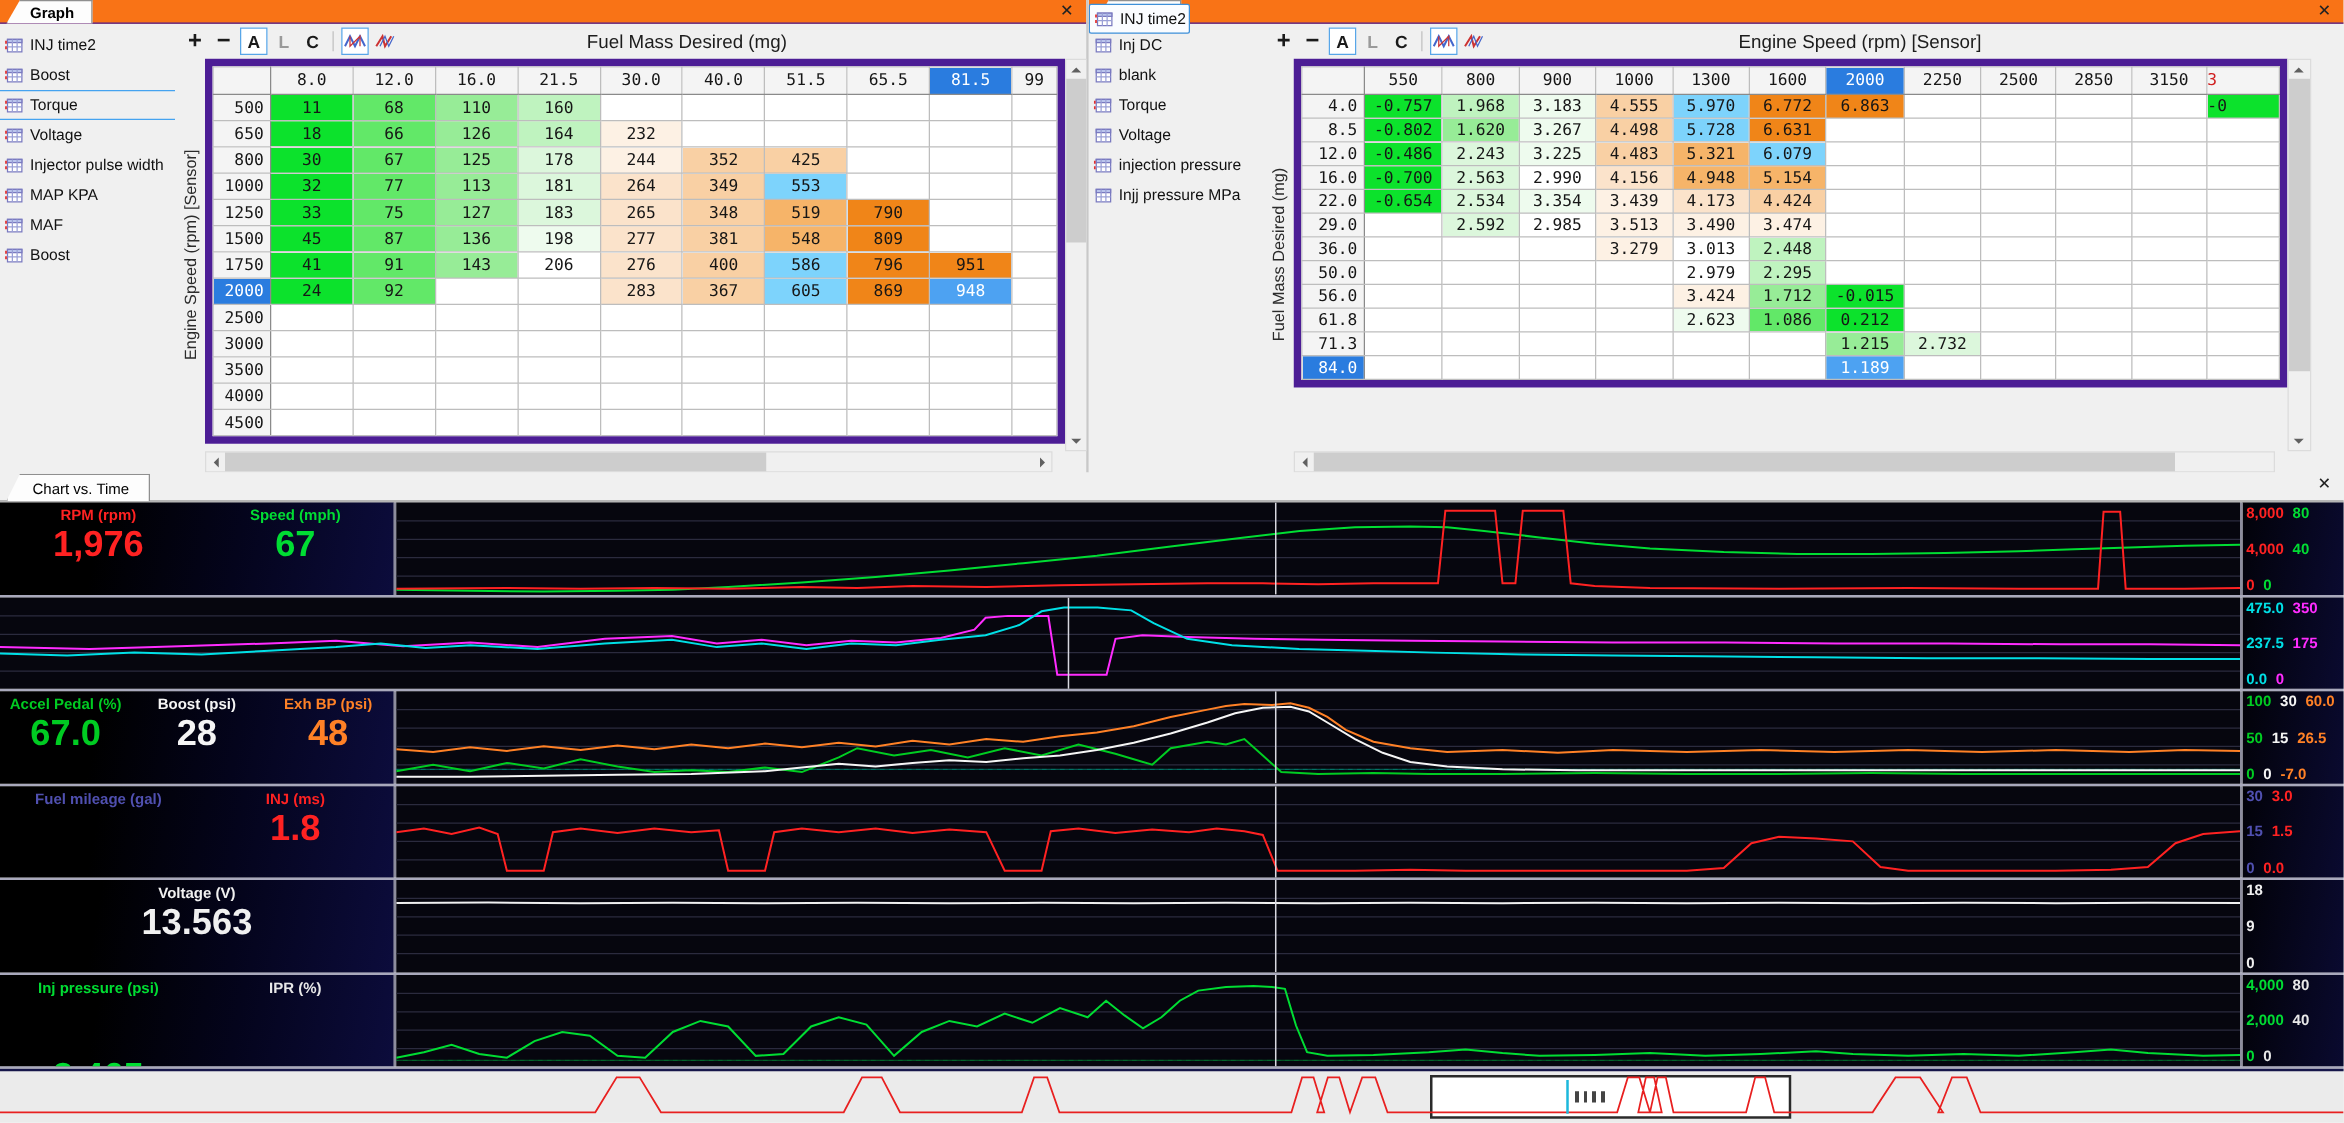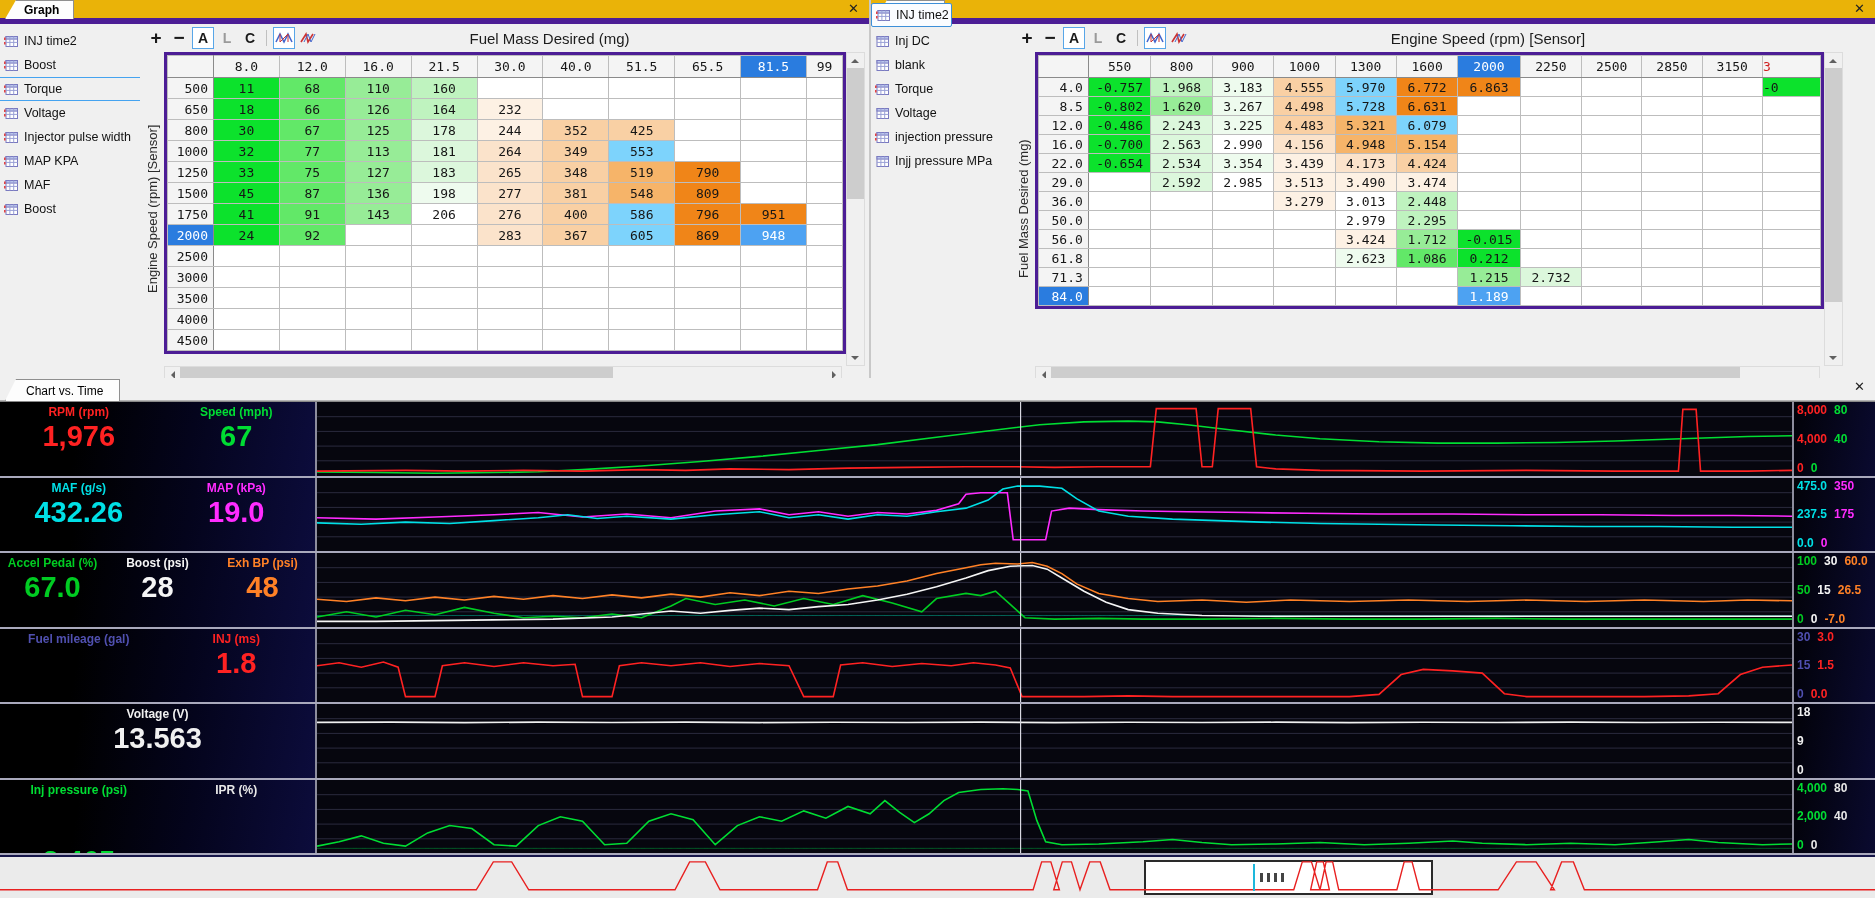--- a/index.html
+++ b/index.html
@@ -3,21 +3,21 @@
 <meta charset="utf-8">
 <style>
   html,body{margin:0;padding:0;background:#f0f0f0;width:1875px;height:898px;overflow:hidden;
     font-family:"Liberation Sans",sans-serif;-webkit-font-smoothing:antialiased;}
   .app{width:1875px;height:898px;display:flex;flex-direction:column;}
   .top{display:flex;height:378px;flex:none;}
   .panel{position:relative;background:#f0f0f0;overflow:hidden;}
   #panel-left{width:869px;flex:none;border-right:2px solid #c8c8c8;}
   #panel-right{flex:1;}
   
-  .tabbar{height:18px;position:relative;background:#eab308;border-bottom:6px solid #4c1d95;flex:none;}
+  .tabbar{height:18px;position:relative;background:#f97316;border-bottom:1px solid #4c1d95;flex:none;}
   .tab{position:absolute;left:5px;top:0;height:18px;background:#fdfdfd;border:1px solid #8f8f8f;border-bottom:none;
     padding:0 14px 0 18px;font-size:12px;font-weight:bold;display:flex;align-items:center;
     clip-path:polygon(11px 0,100% 0,100% 100%,0 100%);}
   .tab.light{font-weight:normal;padding:0 16px 0 20px;}
   .closex{position:absolute;right:10px;top:1px;font-size:13px;color:#222;cursor:default;line-height:16px;}
   
   .pbody{display:flex;height:359px;}
   .sidebar{width:140px;flex:none;padding-top:5px;overflow:hidden;}
   .side-item{display:flex;align-items:center;gap:5px;height:24px;padding:0 2px 0 4px;font-size:12.5px;color:#111;white-space:nowrap;}
   .side-item.sel-lines{border-top:1px solid #45a3f0;border-bottom:1px solid #45a3f0;height:22px;}
@@ -28,21 +28,21 @@
   .tbtn{min-width:20px;height:20px;display:flex;align-items:center;justify-content:center;font-size:14px;
     font-weight:bold;color:#1a1a1a;z-index:2;}
   .tbtn.big{font-size:19px;}
   .tbtn.boxed{border:1px solid #58a6e8;background:#fff;}
   .tbtn.dim{color:#9a9a9a;}
   .tsep{width:1px;height:16px;background:#c0c0c0;margin:0 3px;}
   .mtitle{position:absolute;left:120px;right:30px;text-align:center;font-size:15px;color:#1c1c1c;z-index:1;}
   .mapwrap{flex:1;display:flex;min-height:0;}
   .vaxis{width:24px;flex:none;writing-mode:vertical-rl;transform:rotate(180deg);display:flex;align-items:center;
     justify-content:center;font-size:13px;color:#2a2a2a;}
-  .tblbox{overflow:hidden;border:3px solid #4c1d95;background:#fff;flex:none;align-self:flex-start;}
+  .tblbox{overflow:hidden;border:6px solid #4c1d95;background:#fff;flex:none;align-self:flex-start;}
   
   table.maptbl{border-collapse:collapse;table-layout:fixed;font-family:"DejaVu Sans Mono",monospace;font-size:13px;color:#161616;}
   .maptbl th,.maptbl td{border:1px solid #bdbdbd;padding:0;text-align:center;overflow:hidden;white-space:nowrap;font-weight:normal;}
   .maptbl thead th{background:#f4f4f4;border-bottom:1px solid #8a8a8a;}
   .maptbl th.rowh{background:#f4f4f4;text-align:right;padding-right:5px;border-right:1px solid #8a8a8a;}
   .maptbl .sel-h{background:#2a7cdf !important;color:#fff;}
   .maptbl td.sel-cell{background:#4da2f2 !important;color:#fff;margin-top:32px;}
   td.g0{background:#0ce22c}td.g1{background:#62e868}td.g2{background:#97ec97}td.g3{background:#bff3bf}
   td.g4{background:#dcf7dc}td.g5{background:#eefbee}td.w{background:#fff}
   td.o0{background:#fdf1e4}td.o1{background:#fbe3cb}td.o2{background:#f9d0a4}td.o3{background:#f6b469}
@@ -803,30 +803,20 @@
               <line x1="47.7" y1="0" x2="47.7" y2="100" stroke="#d8d8e0" stroke-width="1.2" vector-effect="non-scaling-stroke"></line>
             </svg>
           </div>
           <div class="caxis">
             <div class="axline"><span style="color: rgb(255, 34, 34);">8,000</span><span style="color: rgb(0, 221, 51);">80</span></div>
             <div class="axline"><span style="color: rgb(255, 34, 34);">4,000</span><span style="color: rgb(0, 221, 51);">40</span></div>
             <div class="axline"><span style="color: rgb(255, 34, 34);">0</span><span style="color: rgb(0, 221, 51);">0</span></div>
           </div>
         </div>
         <div class="crow">
-          <div class="clabels">
-            <div class="sig">
-              <div class="sig-label" style="color: rgb(0, 224, 230);">MAF (g/s)</div>
-              <div class="sig-value" style="color: rgb(0, 224, 230);">432.26</div>
-            </div>
-            <div class="sig">
-              <div class="sig-label" style="color: rgb(255, 44, 255);">MAP (kPa)</div>
-              <div class="sig-value" style="color: rgb(255, 44, 255);">19.0</div>
-            </div>
-          </div>
           <div class="cplot">
             <svg viewBox="0 0 100 100" preserveAspectRatio="none">
               <line x1="0" y1="20" x2="100" y2="20" stroke="#2b2b3e" stroke-width="1" vector-effect="non-scaling-stroke"></line>
               <line x1="0" y1="40" x2="100" y2="40" stroke="#2b2b3e" stroke-width="1" vector-effect="non-scaling-stroke"></line>
               <line x1="0" y1="60" x2="100" y2="60" stroke="#2b2b3e" stroke-width="1" vector-effect="non-scaling-stroke"></line>
               <line x1="0" y1="80" x2="100" y2="80" stroke="#2b2b3e" stroke-width="1" vector-effect="non-scaling-stroke"></line>
               <polyline points="0,54 4,56 8,53 12,50 15,47 18,53 21,49 24,54 27,45 30,42 32,50 34,46 36,52 38,47 40,49 42,44 43.5,35 44,22 45,20 46.8,20 47.2,84 49.4,84 49.8,45 51,41 53,43 56,45 59,46 63,47 67,48 72,49 77,49 82,50 87,50 92,51 96,51 100,52" fill="none" stroke="#ff2cff" stroke-width="1.6" vector-effect="non-scaling-stroke"></polyline>
               <polyline points="0,61 3,63 6,60 9,62 12,58 15,54 17,50 19,55 21,52 24,56 27,50 30,46 32,54 34,50 36,56 38,50 40,52 42,46 44,41 45.5,30 46.5,15 47.5,11 49,11 50.5,14 51.5,28 53,45 55,52 58,56 61,58 64,60 68,62 72,63 76,64 81,65 86,66 91,66 96,67 100,67" fill="none" stroke="#00e0e6" stroke-width="1.6" vector-effect="non-scaling-stroke"></polyline>
               <line x1="47.7" y1="0" x2="47.7" y2="100" stroke="#d8d8e0" stroke-width="1.2" vector-effect="non-scaling-stroke"></line>
             </svg>

